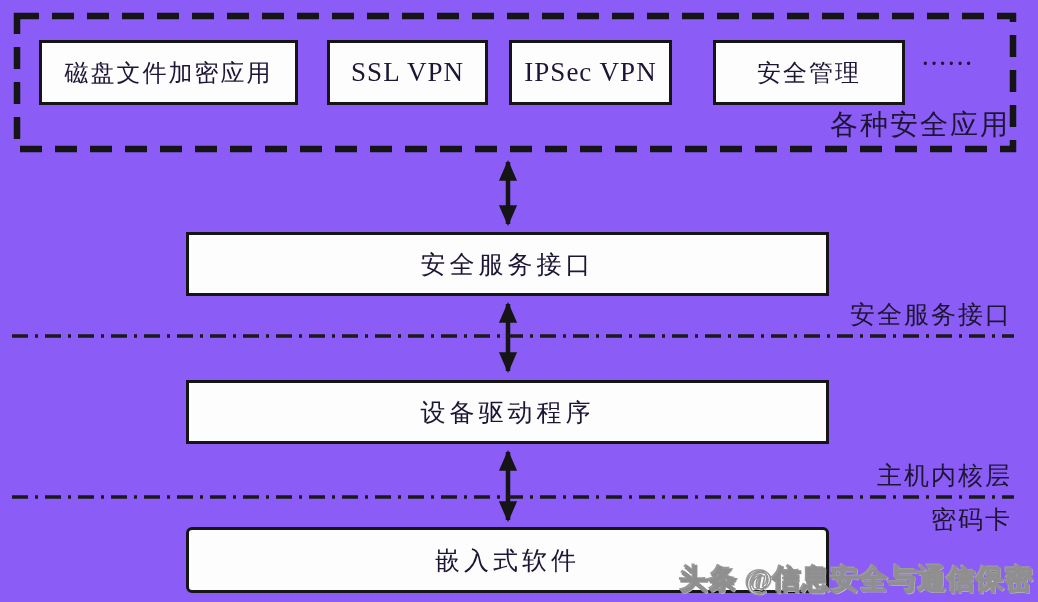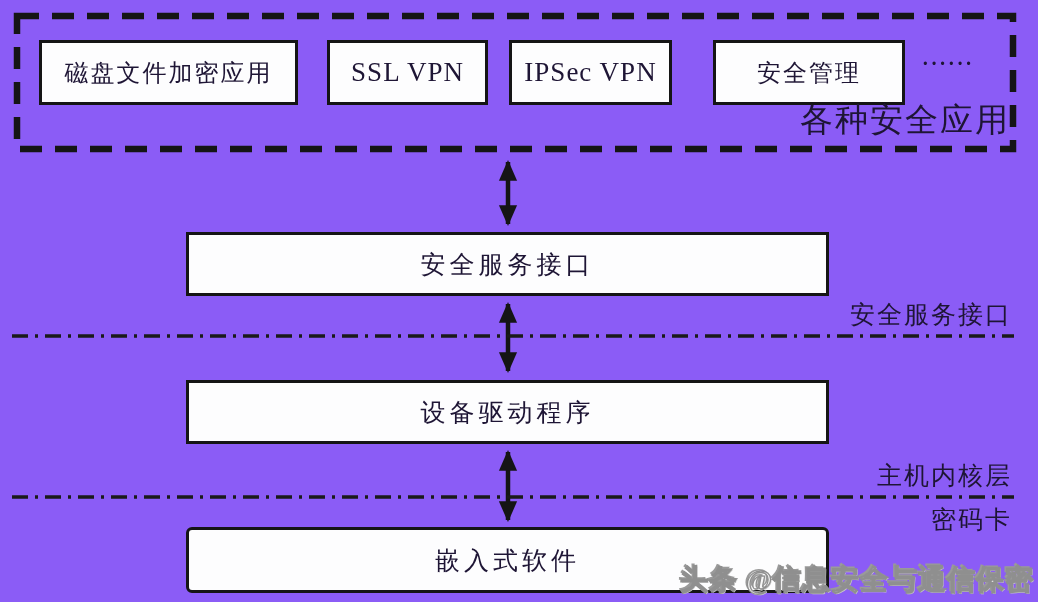--- a/index.html
+++ b/index.html
@@ -21,22 +21,22 @@
     box-sizing:border-box;
   }
   .app-box{top:40px;height:65px;font-size:24px;letter-spacing:2px;}
   .app-box.latin{font-size:27px;letter-spacing:1px;}
   .mid-box{left:186px;width:643px;height:64px;font-size:25px;letter-spacing:4px;}
   .ellipsis{
     position:absolute;left:922px;top:52px;z-index:2;
     font-size:20px;font-weight:bold;letter-spacing:2px;color:#1e1535;
   }
   .group-label{
-    position:absolute;right:28px;top:98px;z-index:2;
-    font-size:33px;letter-spacing:2px;text-align:right;
+    position:absolute;right:28px;top:106px;z-index:2;
+    font-size:28px;letter-spacing:2px;text-align:right;
   }
   .side-label{
     position:absolute;right:26px;z-index:2;
     font-size:25px;letter-spacing:2px;white-space:nowrap;
   }
   .watermark{
     position:absolute;right:4px;bottom:3px;z-index:3;
     font-family:Liberation Serif, serif;
     font-size:28px;font-weight:bold;letter-spacing:1px;
     color:#f7f7f7;

